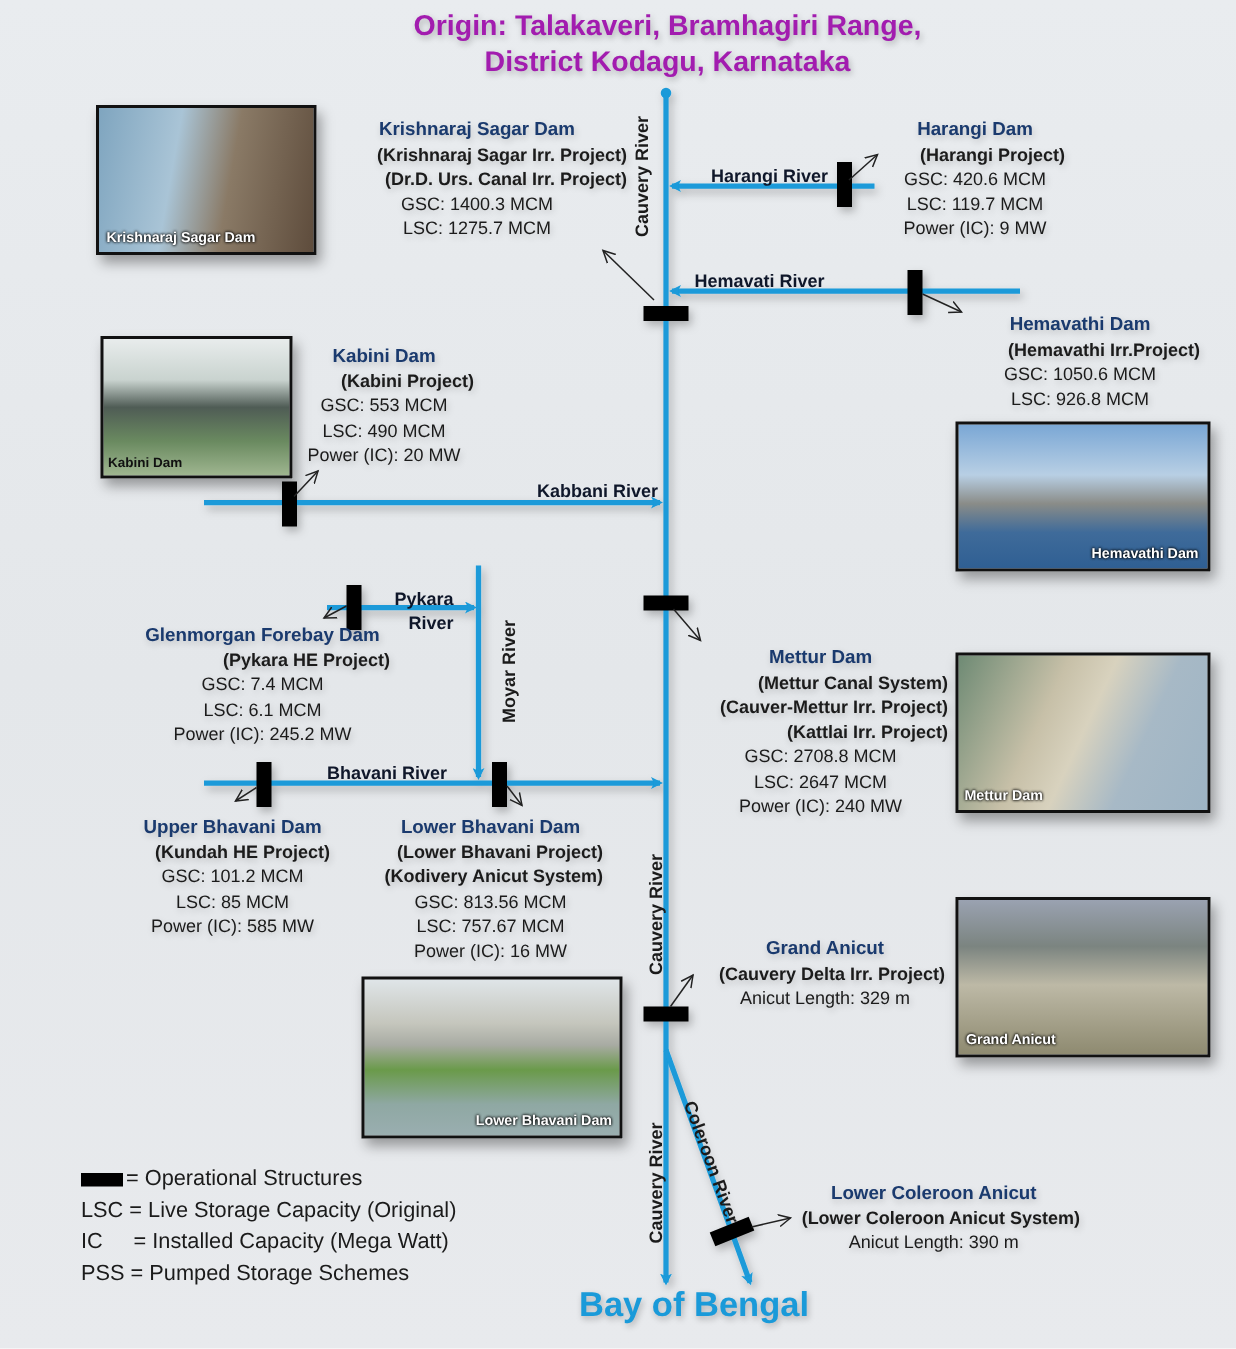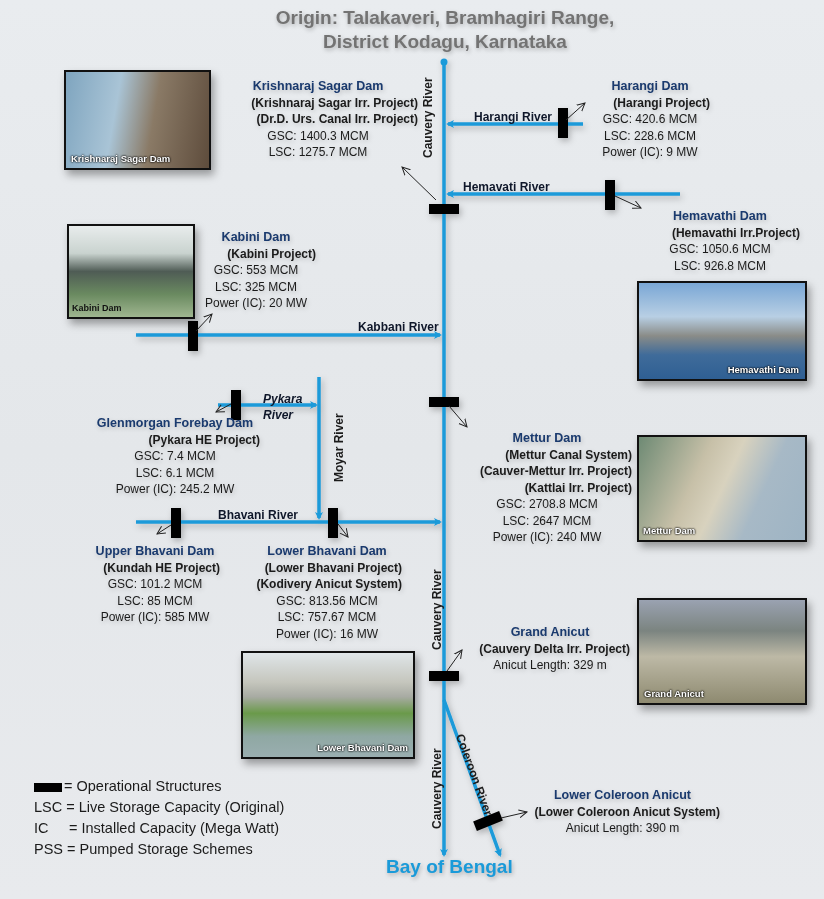--- a/index.html
+++ b/index.html
@@ -5,25 +5,25 @@
   html, body { margin: 0; padding: 0; }
   body {
     width: 824px; height: 899px; overflow: hidden;
     background: linear-gradient(180deg, #e9ecef 0%, #e4e7ea 50%, #e8eaed 100%);
     font-family: "Liberation Sans", sans-serif;
     position: relative;
   }
   .abs { position: absolute; }
   svg.canvas { position: absolute; left: 0; top: 0; }
   .title {
-    color: #737373; font-weight: bold; font-size: 19px; text-align: center;
+    color: #a21caf; font-weight: bold; font-size: 19px; text-align: center;
     line-height: 24px; text-shadow: 1px 2px 4px rgba(0,0,0,0.25);
   }
   .bay {
-    color: #1a9ad9; font-weight: bold; font-size: 19px;
+    color: #1a9ad9; font-weight: bold; font-size: 23px;
     text-shadow: 1px 2px 4px rgba(0,0,0,0.25);
   }
   .info {
     text-align: center; font-size: 12px; line-height: 16.5px; color: #1b1b1b;
     text-shadow: 1px 2px 5px rgba(0,0,0,0.18);
   }
   .info .dn { color: #1a3a6e; font-weight: bold; font-size: 12.5px; }
   .info .pr { font-weight: bold; text-align: right; }
   .photo {
     position: absolute; border: 2px solid #111; box-shadow: 3px 5px 8px rgba(0,0,0,0.35);
@@ -32,21 +32,21 @@
   .photo .cap {
     position: absolute; color: #fff; font-weight: bold; font-size: 9.5px;
     text-shadow: 0 0 2px #000, 0 0 2px #000;
     white-space: nowrap;
   }
   .rlabel { font-size: 12px; font-weight: bold; color: #0f172a; white-space: nowrap; }
   .vlabel {
     position: absolute; font-size: 12px; font-weight: bold; color: #1b1b1b;
     white-space: nowrap; transform-origin: left top;
   }
-  .legend { font-size: 14.5px; color: #1b1b1b; line-height: 21px; white-space: nowrap; }
+  .legend { font-size: 14.5px; color: #1b1b1b; line-height: 21px; white-space: nowrap; margin-left: 20px; }
   .legend .sw { display: inline-block; width: 28px; height: 9px; background: #000; vertical-align: middle; margin-right: 2px; }
   .legend .ab { display: inline-block; }
 </style>
 </head>
 <body>
 
 <svg class="canvas" width="824" height="899">
   <defs>
     <marker id="ah" markerWidth="8" markerHeight="8" refX="6" refY="4" orient="auto" markerUnits="userSpaceOnUse">
       <path d="M0,0 L8,4 L0,8 L2,4 Z" fill="#1a9ad9"></path>
@@ -114,21 +114,21 @@
 
 <div class="vlabel" style="left:421px; top:158px; transform: rotate(-90deg);">Cauvery River</div>
 <div class="vlabel" style="left:430px; top:650px; transform: rotate(-90deg);">Cauvery River</div>
 <div class="vlabel" style="left:430px; top:829px; transform: rotate(-90deg);">Cauvery River</div>
 <div class="vlabel" style="left:332px; top:482px; transform: rotate(-90deg);">Moyar River</div>
 <div class="vlabel" style="left:466px; top:732px; transform: rotate(70deg);">Coleroon River</div>
 
 <div class="abs rlabel" style="left:474px; top:110px;">Harangi River</div>
 <div class="abs rlabel" style="left:463px; top:180px;">Hemavati River</div>
 <div class="abs rlabel" style="left:358px; top:320px;">Kabbani River</div>
-<div class="abs rlabel" style="left:263px; top:391px; text-align:left; line-height:16px;font-style:italic;">
+<div class="abs rlabel" style="left:263px; top:391px; text-align:right; line-height:16px;">
   <div>Pykara</div>
   <div>River</div>
 </div>
 <div class="abs rlabel" style="left:218px; top:508px;">Bhavani River</div>
 
 <div class="photo" style="left:64px; top:70px; width:143px; height:96px; background: linear-gradient(100deg, #7fa5bf 0%, #a9c4d6 35%, #8a7a66 60%, #5e4c3c 100%);">
   <div class="cap" style="left:5px; bottom:4px;">Krishnaraj Sagar Dam</div>
 </div>
 
 <div class="photo" style="left:67px; top:224px; width:124px; height:91px; background: linear-gradient(180deg, #e8ecec 0%, #c9d3cf 30%, #4f5c55 50%, #6a8a60 75%, #9fb690 100%);">
@@ -156,36 +156,36 @@
   <div class="pr">(Krishnaraj Sagar Irr. Project)</div>
   <div class="pr">(Dr.D. Urs. Canal Irr. Project)</div>
   <div>GSC: 1400.3 MCM</div>
   <div>LSC: 1275.7 MCM</div>
 </div>
 
 <div class="abs info" style="left:590px; top:78px; width:120px;">
   <div class="dn">Harangi Dam</div>
   <div class="pr">(Harangi  Project)</div>
   <div>GSC: 420.6 MCM</div>
-  <div>LSC: 228.6 MCM</div>
+  <div>LSC: 119.7 MCM</div>
   <div>Power (IC): 9 MW</div>
 </div>
 
 <div class="abs info" style="left:640px; top:208px; width:160px;">
   <div class="dn">Hemavathi Dam</div>
   <div class="pr">(Hemavathi Irr.Project)</div>
   <div>GSC: 1050.6 MCM</div>
   <div>LSC: 926.8 MCM</div>
 </div>
 
 <div class="abs info" style="left:196px; top:229px; width:120px;">
   <div class="dn">Kabini Dam</div>
   <div class="pr">(Kabini Project)</div>
   <div>GSC: 553 MCM</div>
-  <div>LSC: 325 MCM</div>
+  <div>LSC: 490 MCM</div>
   <div>Power (IC): 20 MW</div>
 </div>
 
 <div class="abs info" style="left:50px; top:415px; width:170px;margin-left:40px;">
   <div class="dn">Glenmorgan Forebay Dam</div>
   <div class="pr">(Pykara HE Project)</div>
   <div>GSC: 7.4 MCM</div>
   <div>LSC: 6.1 MCM</div>
   <div>Power (IC): 245.2 MW</div>
 </div>

